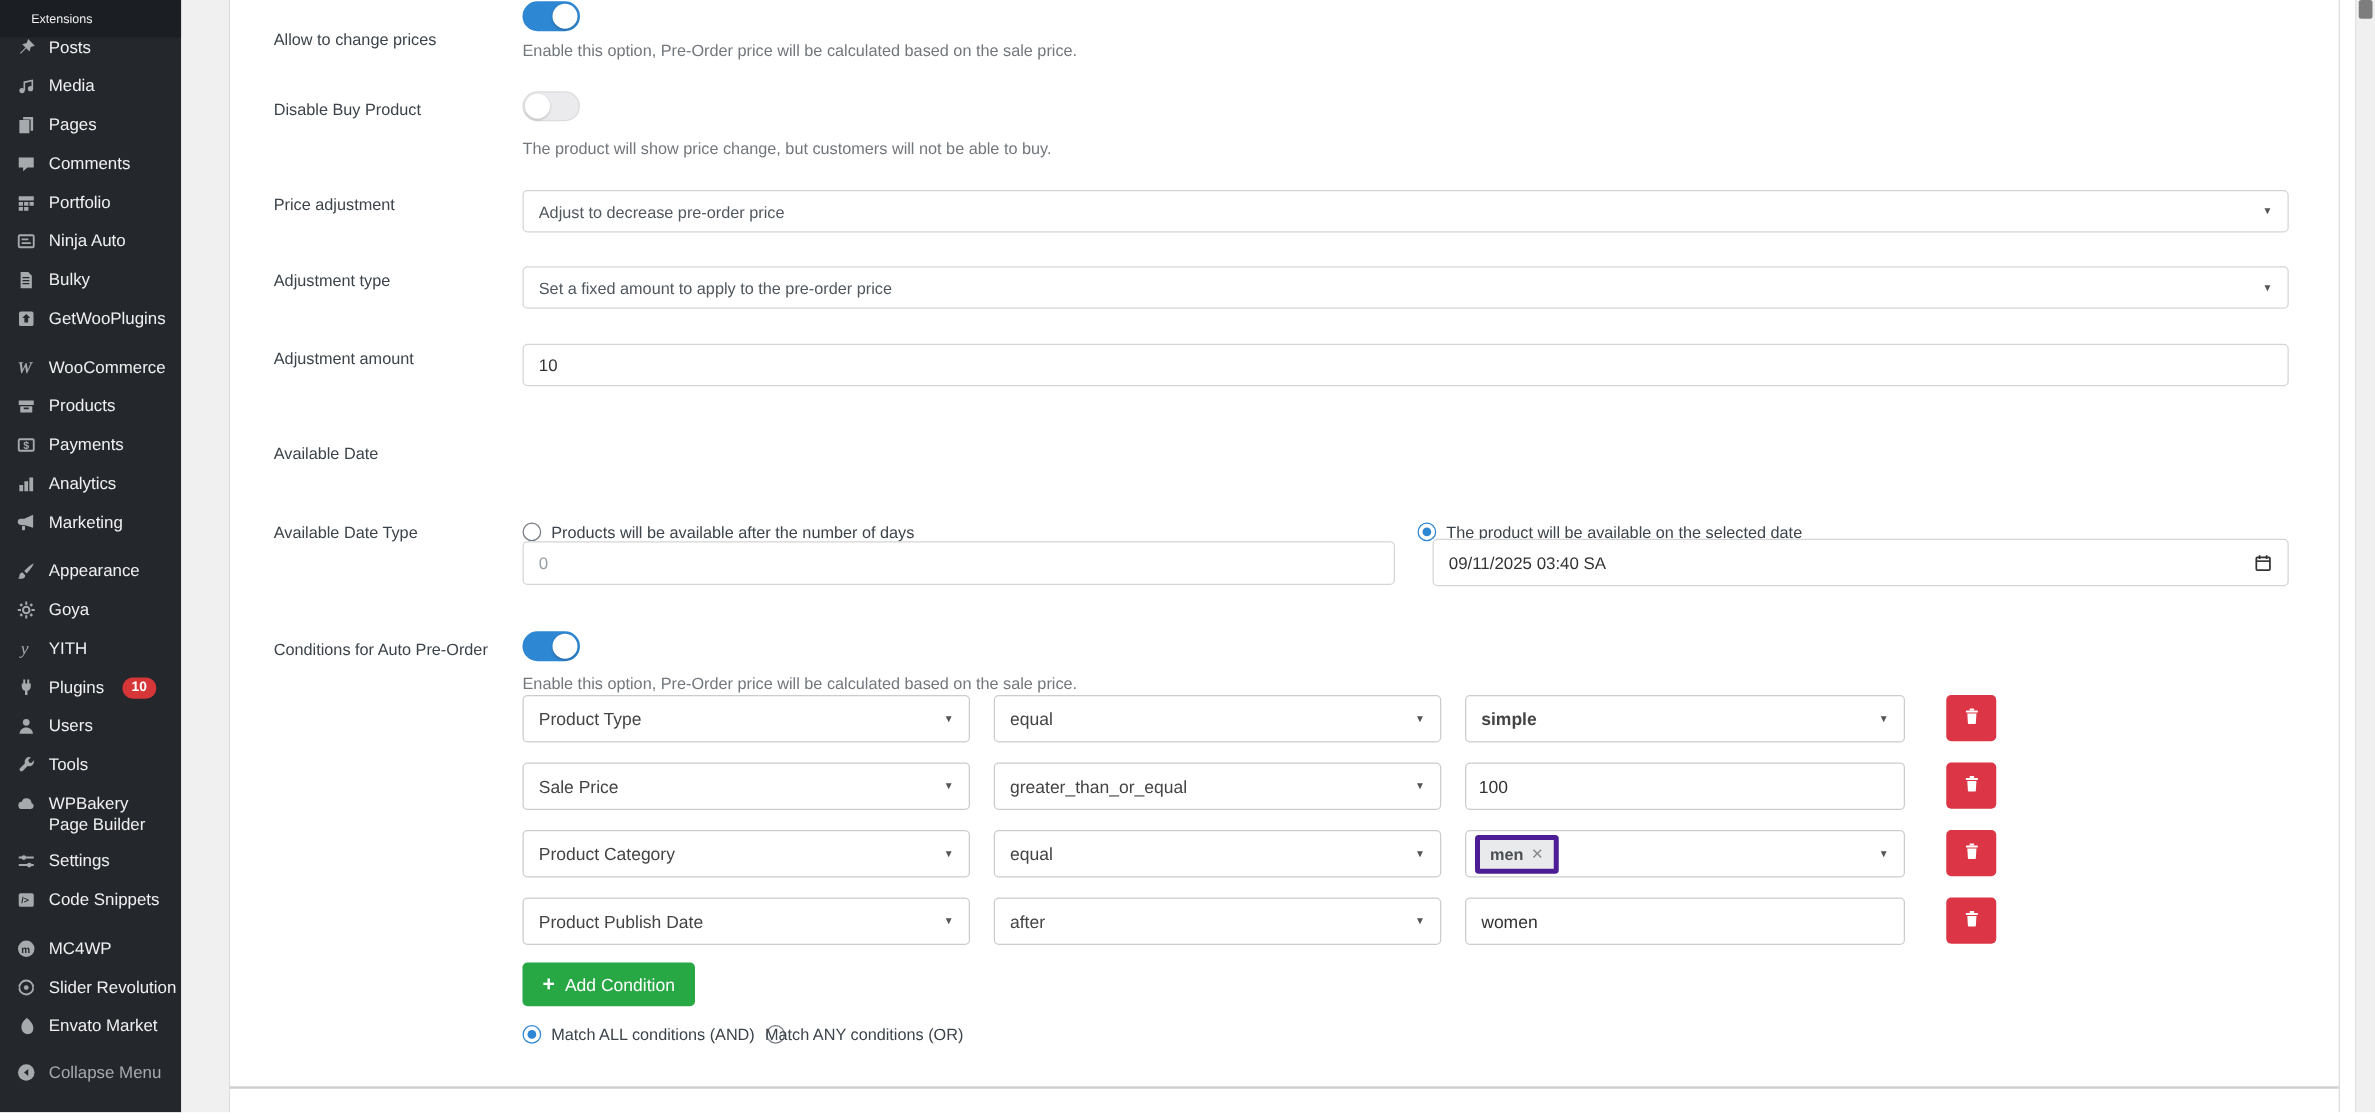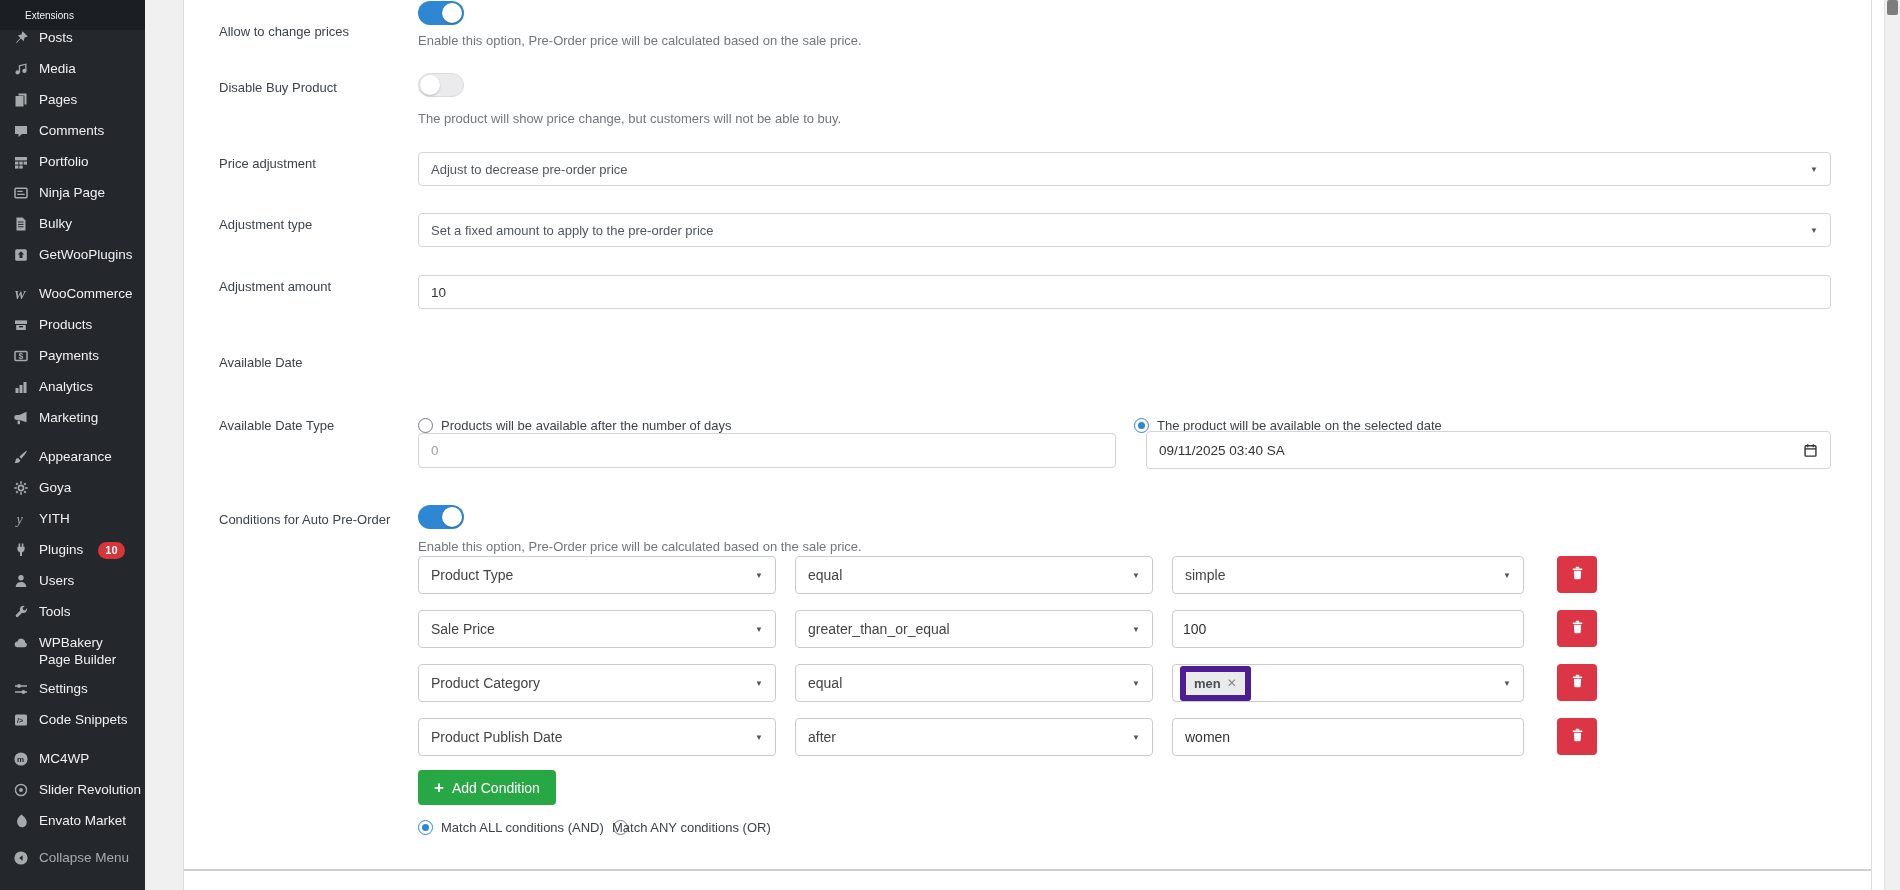--- a/index.html
+++ b/index.html
@@ -54,21 +54,21 @@
   .radio.checked::after{content:"";position:absolute;left:3px;top:3px;width:7px;height:7px;
                         border-radius:50%;background:#2e87d2;}
   .optlbl{position:absolute;font-size:13px;color:#3c434a;line-height:16px;}
   
   .datefld{position:absolute;background:#fff;border:1px solid #d5d5d5;border-radius:4px;box-sizing:border-box;
            display:flex;align-items:center;padding:0 12px;font-size:13.5px;color:#333;cursor:text;}
   .datefld .calico{margin-left:auto;display:flex;cursor:pointer;}
   
   .trash{position:absolute;width:40px;height:37px;background:#dc3545;border:none;border-radius:4px;
          display:flex;align-items:center;justify-content:center;cursor:pointer;}
-  .tag{display:inline-flex;align-items:flex-start;background:#e8eaec;border:6px solid #4c1d95;border-radius:3px;
+  .tag{display:inline-flex;align-items:flex-start;background:#e8eaec;border:4px solid #4c1d95;border-radius:3px;
        padding:4px 8px;font-size:13px;font-weight:bold;color:#4a4f54;gap:6px;}
   .tag .x{font-weight:bold;color:#888;font-size:12px;cursor:pointer;}
   .addbtn{position:absolute;display:flex;align-items:center;gap:8px;background:#28a745;border:none;
           border-radius:4px;height:35px;padding:0 16px;color:#fff;font-size:14px;cursor:pointer;
           font-family:inherit;}
   .addbtn .plus{font-size:17px;font-weight:bold;line-height:1;}
   .hr{position:absolute;left:0;right:0;top:869px;height:2px;background:#cfcfcf;}
 </style>
 </head>
 <body>
@@ -128,21 +128,21 @@
         </span>
       <span class="t">Portfolio</span>
     </div>
     <div class="sb-item">
       <span class="ico">
           <svg width="16" height="16" viewBox="0 0 16 16">
             <rect x="2" y="3.2" width="12" height="9.6" rx="1" fill="none" stroke="#a7aaad" stroke-width="1.5"></rect>
             <path d="M4.3 6.4h5.4M4.3 9.4h7.4" stroke="#a7aaad" stroke-width="1.4"></path>
           </svg>
         </span>
-      <span class="t">Ninja Page</span>
+      <span class="t">Ninja Auto</span>
     </div>
     <div class="sb-item">
       <span class="ico">
           <svg width="16" height="16" viewBox="0 0 16 16" fill="#a7aaad">
             <path d="M3.5 1.5h6l3 3v10h-9z"></path>
             <path d="M5 6h5.5M5 8.4h5.5M5 10.8h5.5" stroke="#24282d" stroke-width="1"></path>
           </svg>
         </span>
       <span class="t">Bulky</span>
     </div>
@@ -388,21 +388,21 @@
     <div class="desc" style="top:539px;">Enable this option, Pre-Order price will be calculated based on the sale price.</div>
 
     <div class="sel cond" style="left:234px;top:556px;width:358px;">
       <span>Product Type</span>
       <span class="caret">▼</span>
     </div>
     <div class="sel cond" style="left:611px;top:556px;width:358px;">
       <span>equal</span>
       <span class="caret">▼</span>
     </div>
-    <div class="sel cond" style="left:988px;top:556px;width:352px;">
+    <div class="sel cond" style="left:988px;top:556px;width:352px;font-weight:bold;">
       <span>simple</span>
       <span class="caret">▼</span>
     </div>
     <button class="trash" style="left:1373px;top:556px;">
       <span><svg width="15" height="16" viewBox="0 0 16 16" fill="#fff">
             <rect x="6.1" y="1.4" width="3.8" height="1.7" rx=".5"></rect>
             <rect x="2.9" y="3.1" width="10.2" height="1.8" rx=".5"></rect>
             <path d="M4.1 5.7h7.8l-.5 8a1.1 1.1 0 0 1-1.1 1H5.7a1.1 1.1 0 0 1-1.1-1z"></path>
           </svg></span>
     </button>

